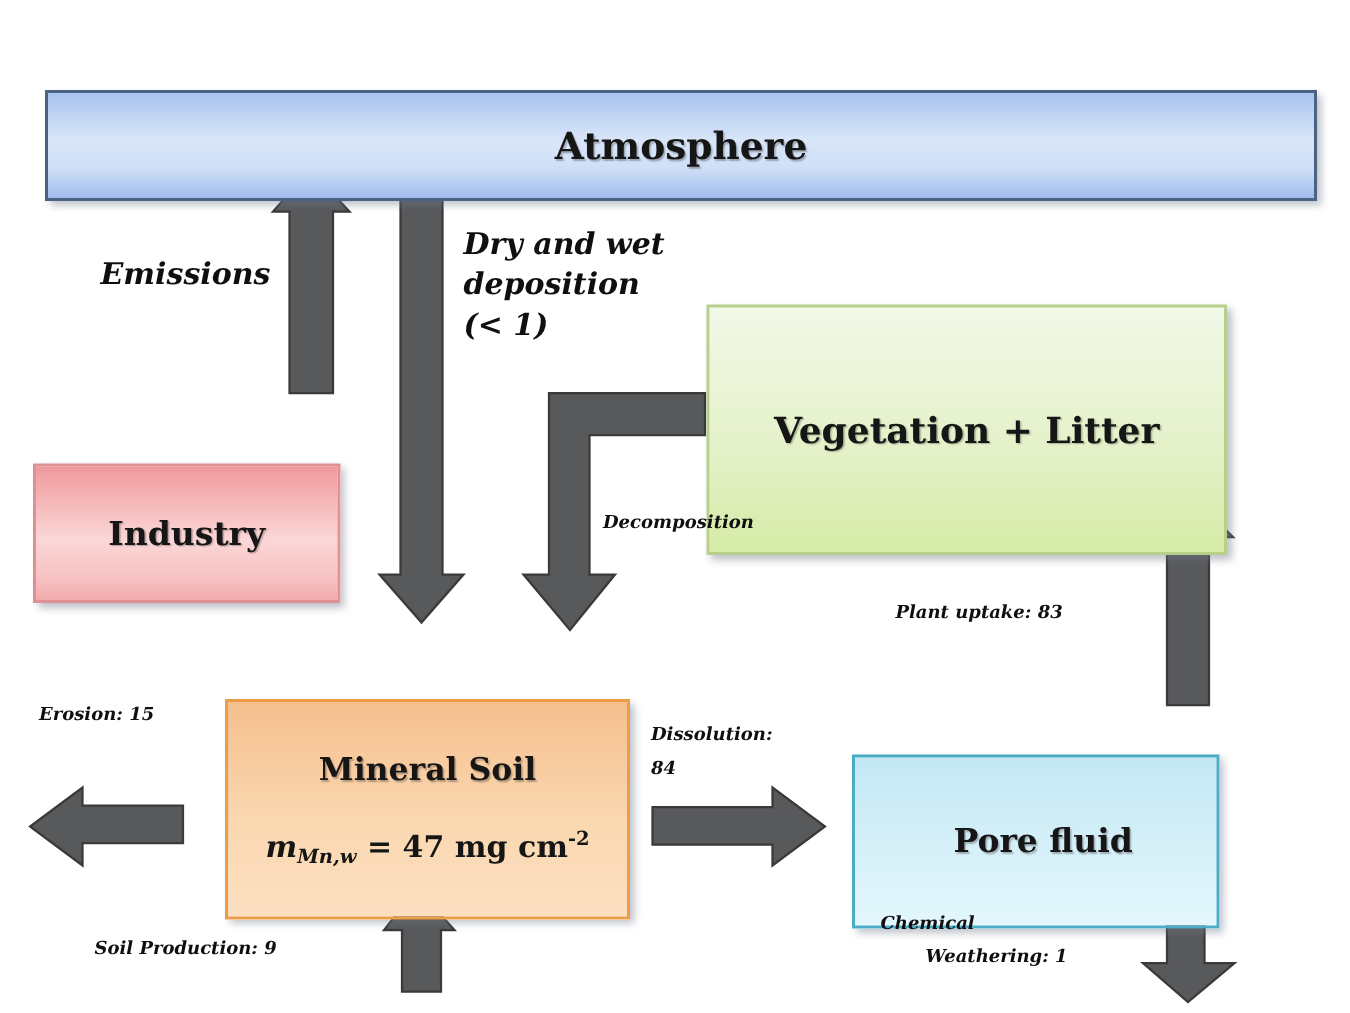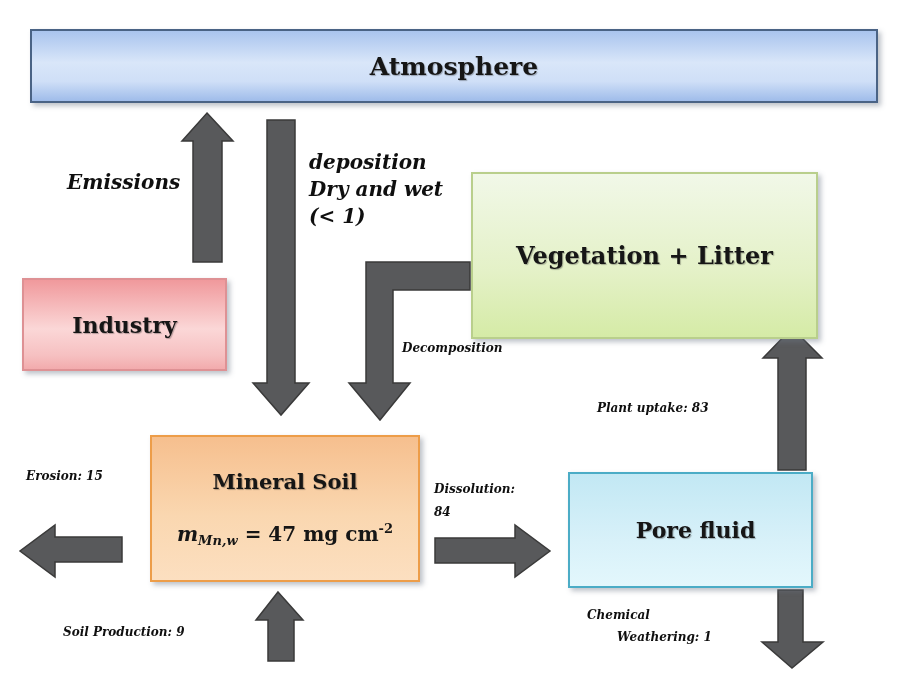--- a/index.html
+++ b/index.html
@@ -7,20 +7,21 @@
     position:relative;width:900px;height:675px;background:#ffffff;overflow:hidden;
     font-family:"DejaVu Serif",serif;color:#151515;
   }
   .arrow-layer{position:absolute;left:0;top:0;width:900px;height:675px;}
   .arrow-layer polygon{fill:#58595b;stroke:#3a3a3a;stroke-width:1.5;stroke-linejoin:miter;}
 
   .box{
     position:absolute;display:flex;align-items:center;justify-content:center;
     box-sizing:border-box;text-align:center;
     box-shadow:3px 3px 5px rgba(110,120,135,0.45);
+    margin-top:31px;
   }
   .box-title{font-weight:bold;color:#161616;text-shadow:1px 1px 1px rgba(0,0,0,0.28);}
 
   .atmosphere{
     left:30px;top:29px;width:848px;height:74px;
     border:2px solid #4a6385;
     background:linear-gradient(180deg,#a9c4ee 0%,#d9e6f9 45%,#cfdff7 72%,#9fbcea 100%);
   }
   .atmosphere .box-title{font-size:25px;}
 
@@ -106,22 +107,22 @@
     <div class="formula"><span class="var">m</span><span class="sub">Mn,w</span><span> = 47 mg cm</span><span class="sup">-2</span></div>
   </div>
 
   <div class="box pore-fluid">
     <div class="box-title">Pore fluid</div>
   </div>
 
   <div class="flow-label lbl-emissions">Emissions</div>
 
   <div class="flow-label lbl-deposition">
+    <div>Dry and wet</div>
     <div>deposition</div>
-    <div>Dry and wet</div>
     <div>(&lt; 1)</div>
   </div>
 
   <div class="flow-label lbl-decomposition">Decomposition</div>
 
   <div class="flow-label lbl-plant-uptake">Plant uptake: 83</div>
 
   <div class="flow-label lbl-physical-erosion">
     <div>Erosion: 15</div>
   </div>

